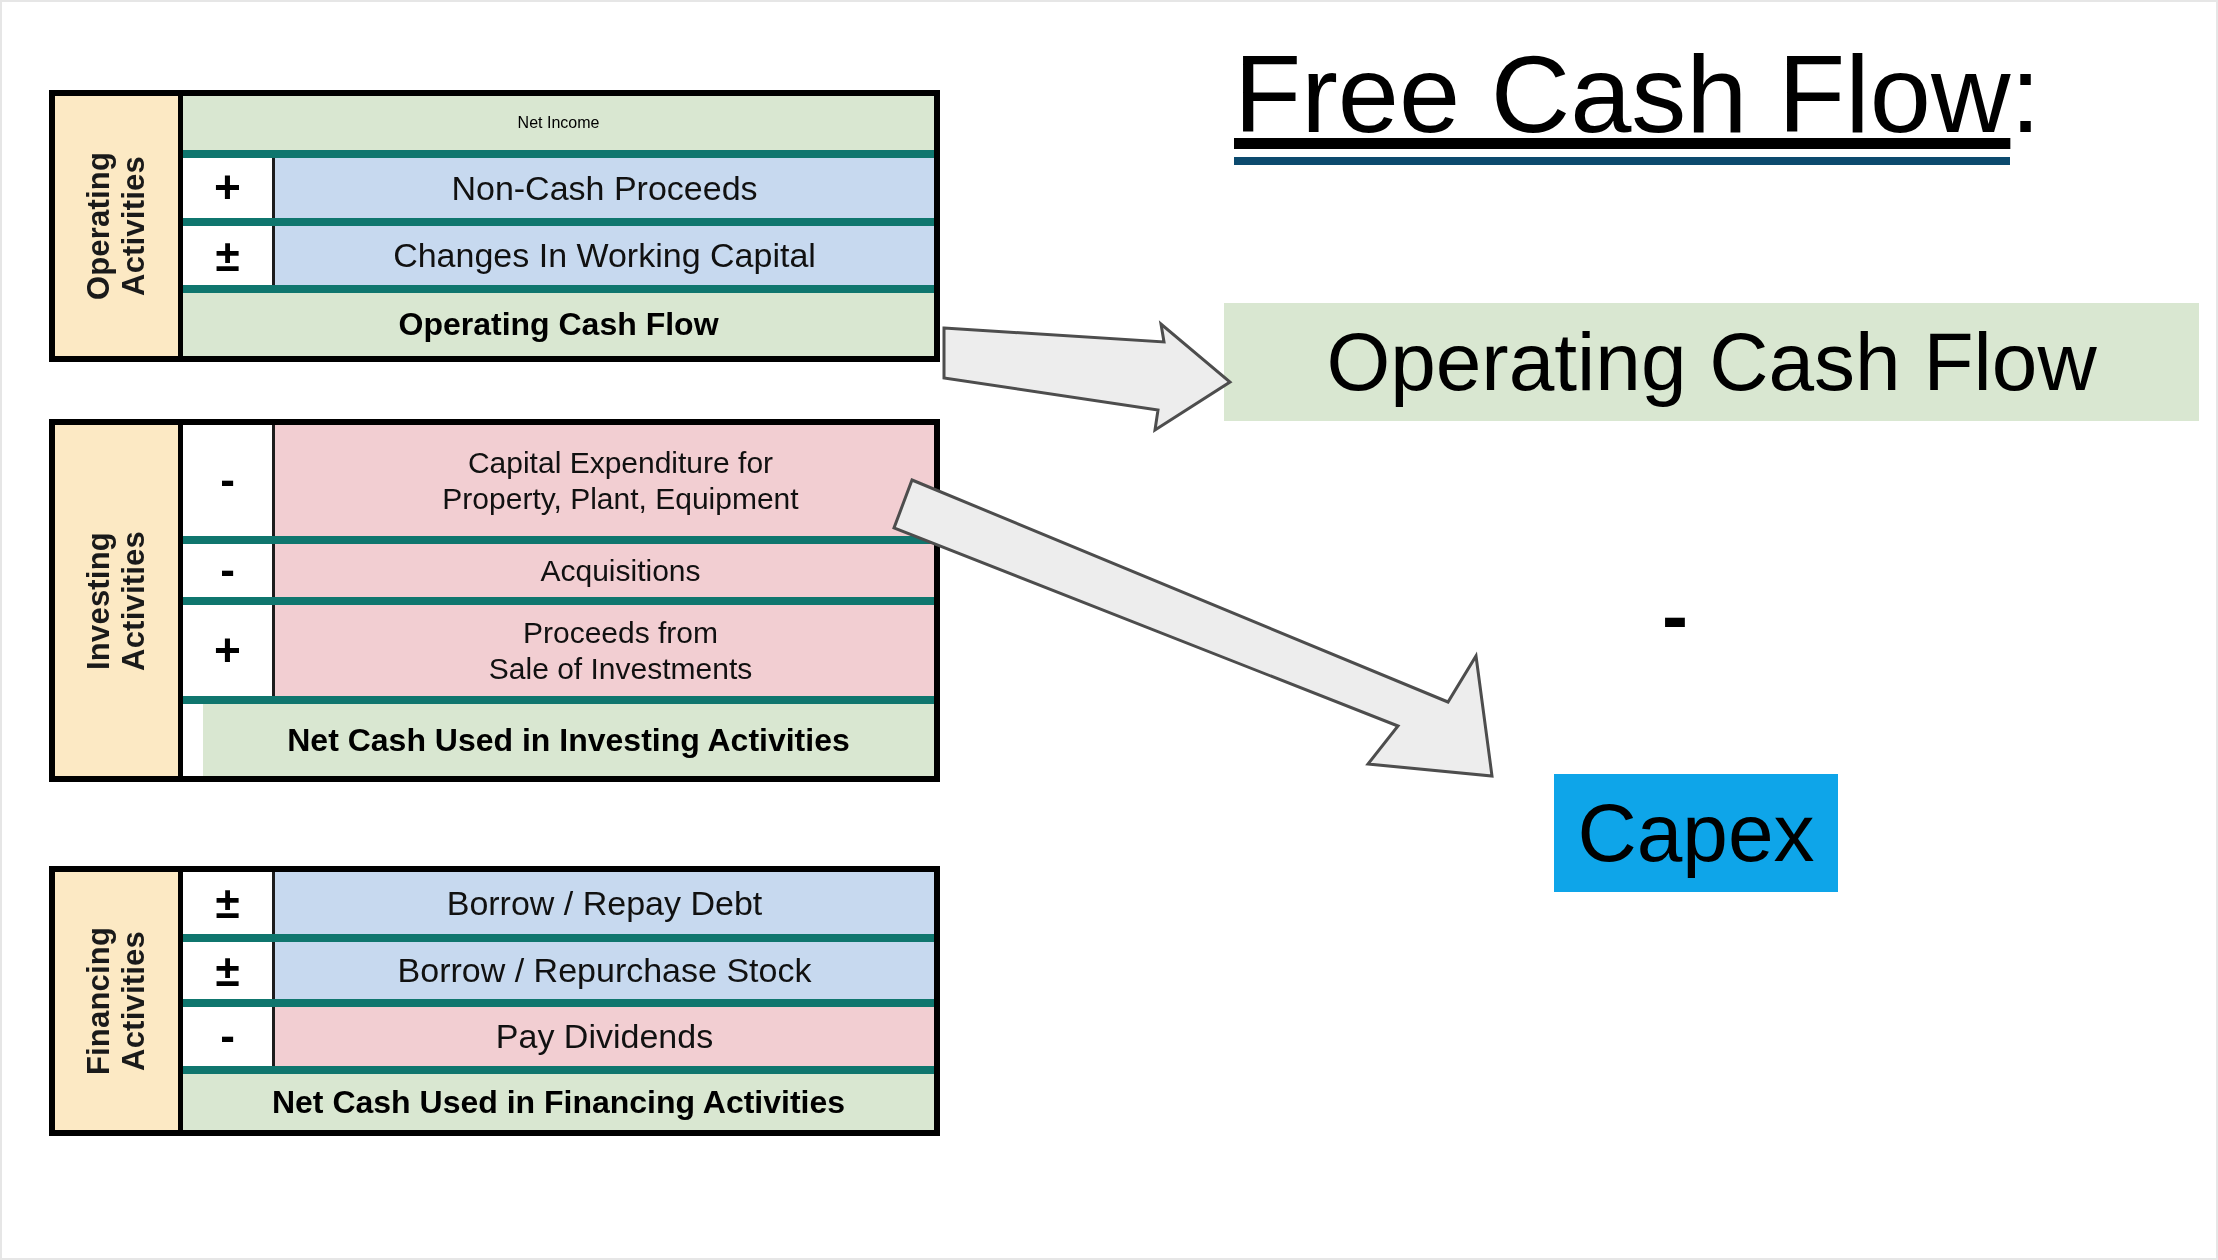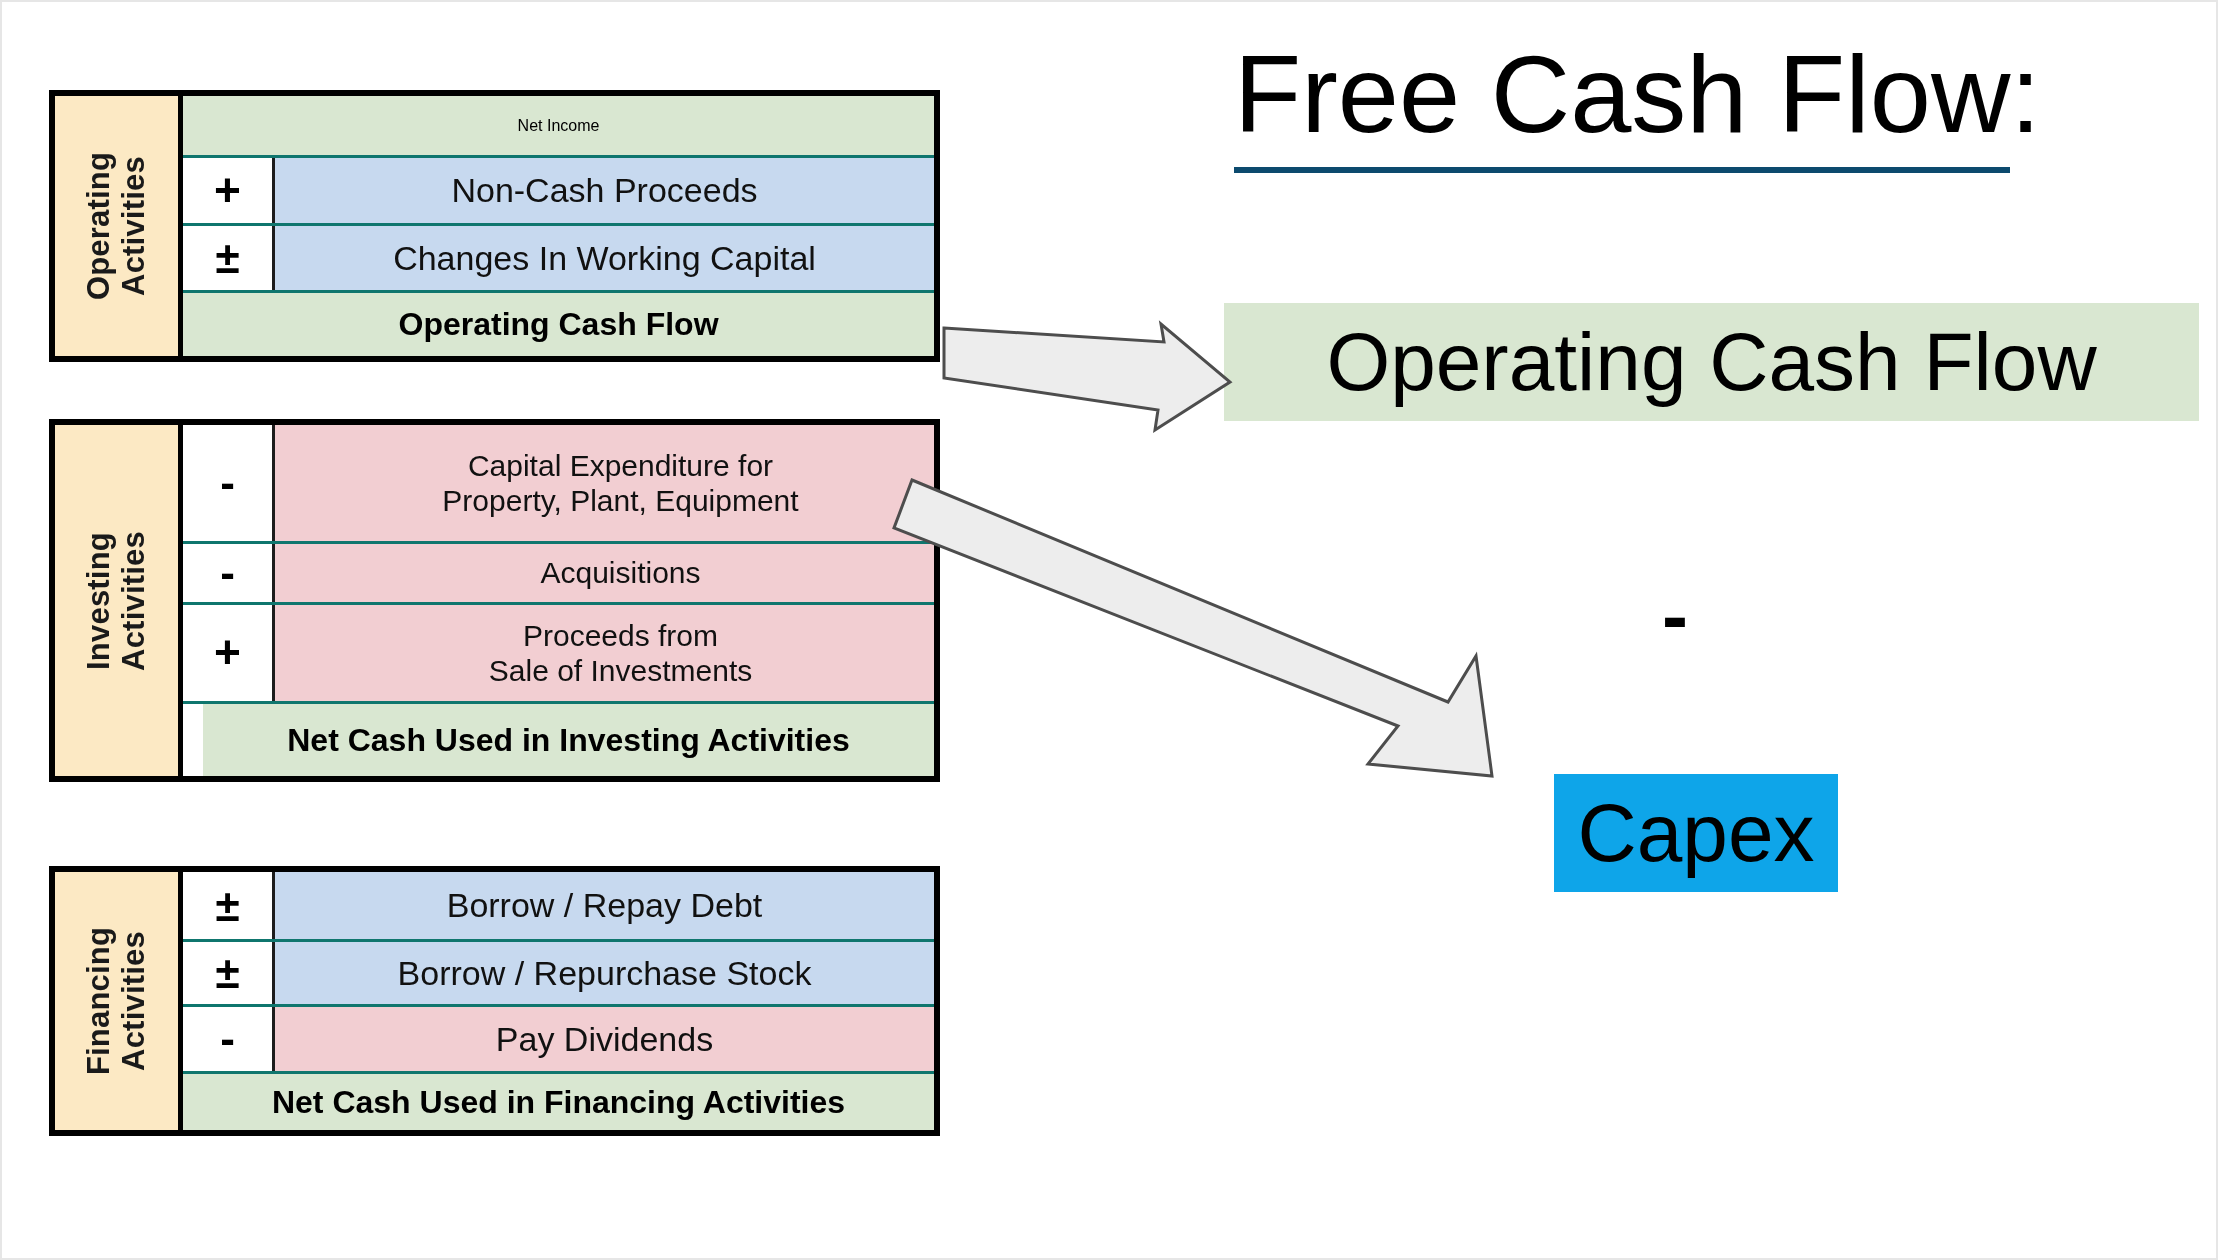--- a/index.html
+++ b/index.html
@@ -60,21 +60,21 @@
     flex: 1 1 auto;
     display: flex;
     flex-direction: column;
     min-width: 0;
   }
 
   .row {
     display: flex;
     flex-direction: row;
     box-sizing: border-box;
-    border-bottom: 3px solid #0f766e;
+    border-bottom: 8px solid #0f766e;
     min-width: 0;
   }
   .row:last-child { border-bottom: none; }
 
   .sign-cell {
     flex: 0 0 92px;
     width: 92px;
     background: #ffffff;
     border-right: 3px solid #1c1c1c;
     display: flex;
@@ -136,22 +136,23 @@
   #fcf-title {
     position: absolute;
     left: 1232px;
     top: 34px;
     font-size: 110px;
     color: #000;
     white-space: nowrap;
     line-height: 1.05;
   }
   #fcf-title .ul {
-    border-bottom: 6px solid #0c4a6e;
-    padding-bottom: 12px;
+    border-bottom: 8px solid #0c4a6e;
+    padding-bottom: 2px;
+    text-decoration: underline;
   }
 
   #ocf-chip {
     position: absolute;
     left: 1222px;
     top: 301px;
     width: 975px;
     height: 118px;
     background: #d9e7d1;
     display: flex;

